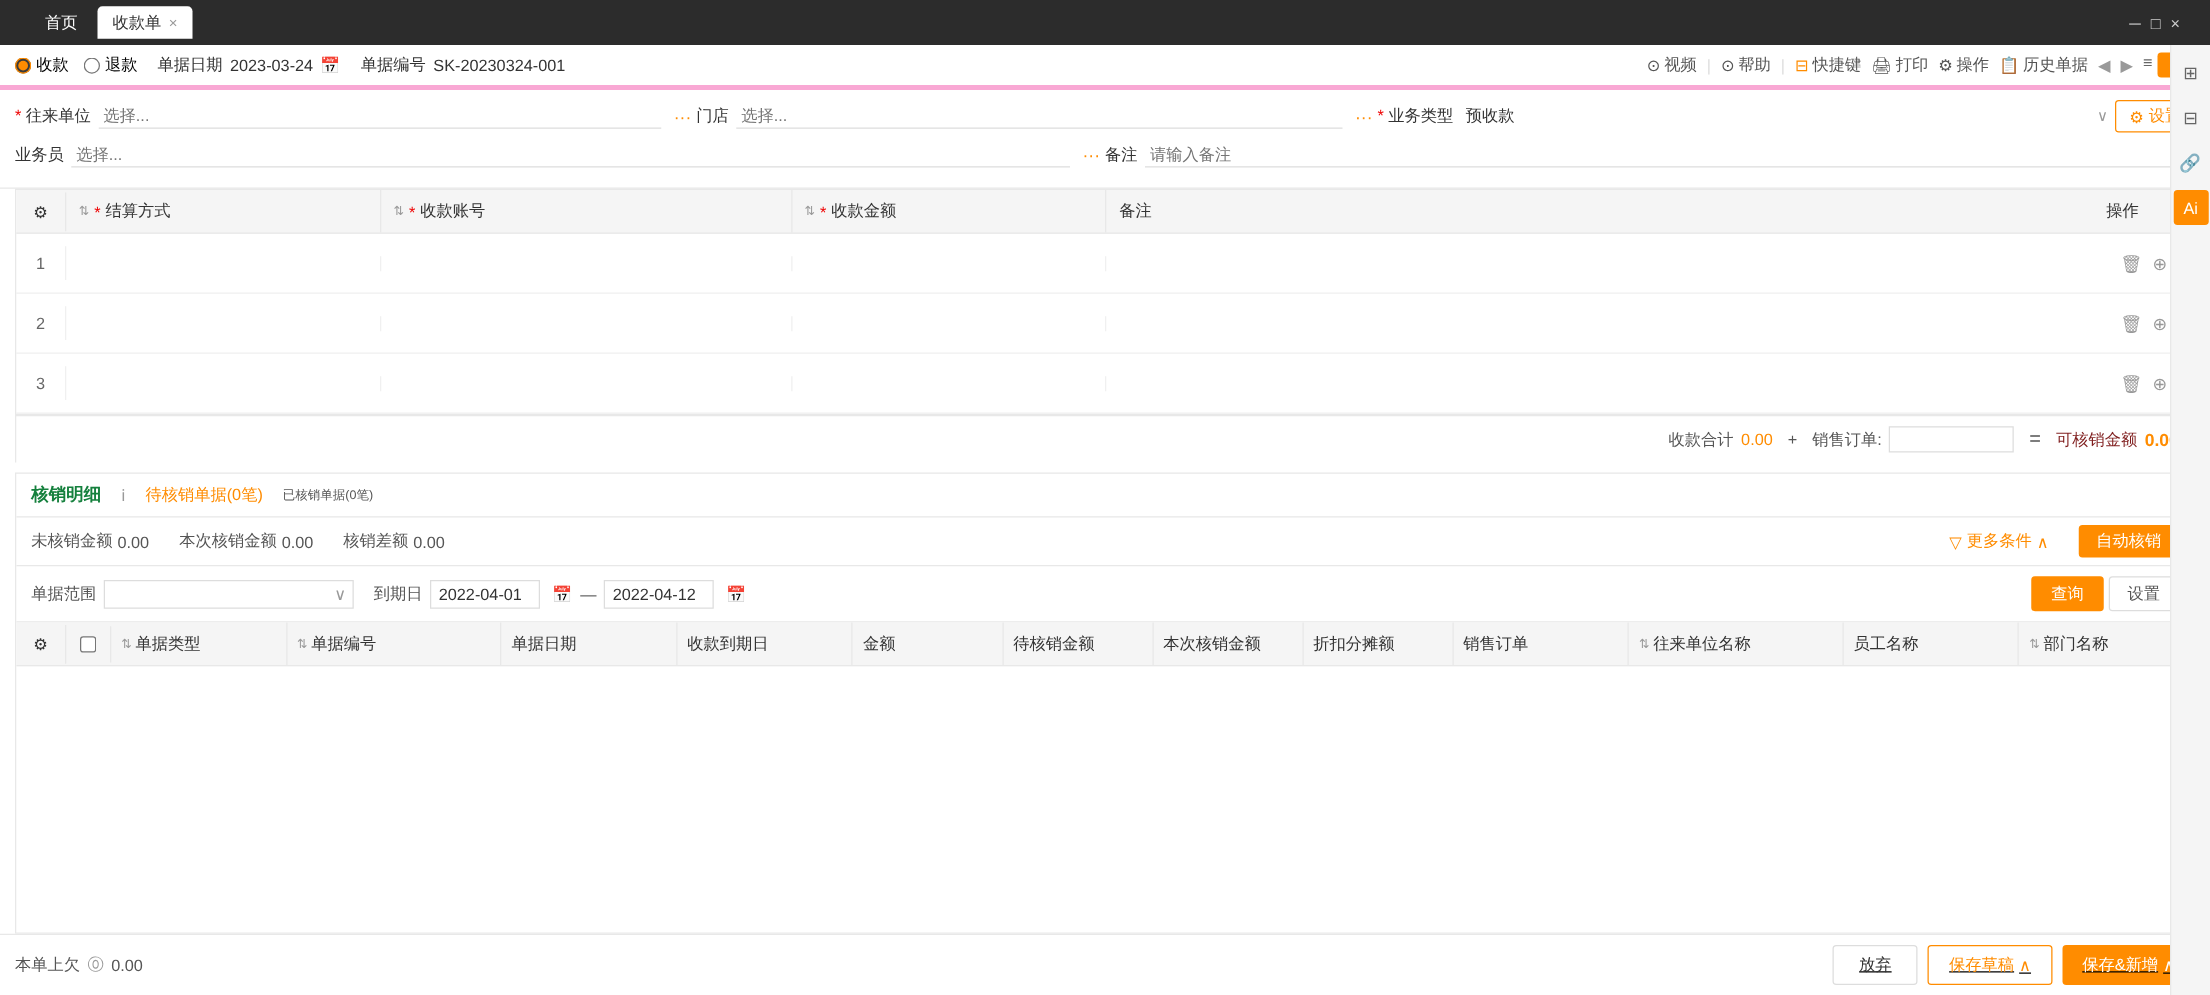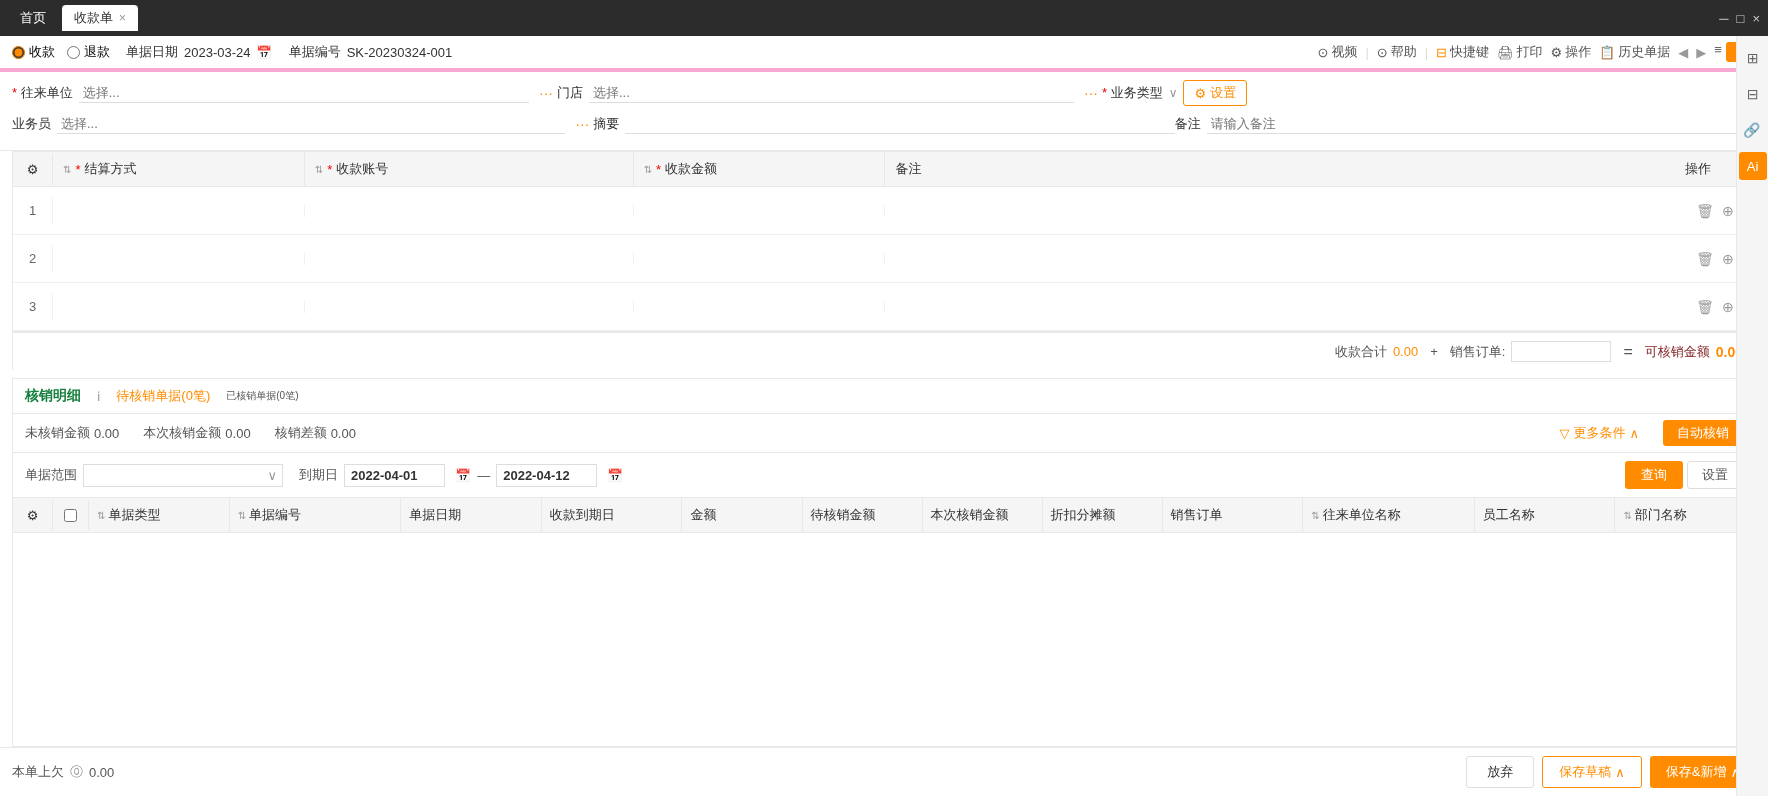--- a/index.html
+++ b/index.html
@@ -4,21 +4,21 @@
   <style>
     * { box-sizing: border-box; margin: 0; padding: 0; font-family: 'Microsoft YaHei', Arial, sans-serif; font-size: 13px; }
     body { background: #f0f0f0; width: 1768px; height: 796px; overflow: hidden; }
 
     
     .top-nav {
       display: flex;
       align-items: center;
       background: #2c2c2c;
       height: 36px;
-      padding: 0 8px;
+      padding: 0 24px;
       gap: 4px;
     }
     .nav-tab {
       padding: 4px 12px;
       border-radius: 4px 4px 0 0;
       color: #ccc;
       cursor: pointer;
       font-size: 13px;
     }
     .nav-tab.home {
@@ -285,22 +285,21 @@
       right: 6px;
       color: #999;
       pointer-events: none;
     }
     .filter-date-input {
       border: 1px solid #ddd;
       padding: 3px 6px;
       font-size: 13px;
       color: #333;
       outline: none;
-      width: 101px;
-      font-weight: bold;
+      width: 88px;
     }
     .filter-spacer { flex: 1; }
     .query-btn {
       background: #ff8c00;
       color: #fff;
       border: none;
       padding: 4px 16px;
       border-radius: 3px;
       cursor: pointer;
       font-size: 13px;
@@ -358,21 +357,21 @@
       display: flex;
       align-items: center;
       padding: 8px 12px;
       background: #fff;
       border-top: 1px solid #e8e8e8;
       margin-top: auto;
     }
     .bottom-info { display: flex; align-items: center; gap: 6px; color: #555; }
     .bottom-info-icon { color: #999; cursor: pointer; }
     .bottom-spacer { flex: 1; }
-    .bottom-actions { display: flex; gap: 8px; }
+    .bottom-actions { display: flex; gap: 8px; text-decoration: underline; }
     .abandon-btn {
       border: 1px solid #ddd;
       background: #fff;
       color: #333;
       padding: 6px 20px;
       border-radius: 3px;
       cursor: pointer;
       font-size: 13px;
     }
     .draft-btn {
@@ -523,36 +522,33 @@
       <div class="form-field">
         <span class="form-field-label">门店</span>
         <input class="form-field-input" type="text" placeholder="选择..." style="">
         <span class="more-btn">···</span>
       </div>
       <div class="form-field" style="flex:1.2;">
         <span class="form-field-label">
           <span class="required">*</span>
           <span>业务类型</span>
         </span>
+        <span style="flex:1;padding:2px 4px;color:#333;">预收款</span>
         <span class="dropdown-arrow">∨</span>
         <button class="settings-btn">
           <span>⚙</span>
           <span>设置</span>
         </button>
       </div>
     </div>
     <div class="form-row">
       <div class="form-field">
         <span class="form-field-label">业务员</span>
         <input class="form-field-input" type="text" placeholder="选择..." style="">
         <span class="more-btn">···</span>
-      </div>
-      <div class="form-field">
-        <span class="form-field-label">摘要</span>
-        <input class="form-field-input" type="text" style="border-top: none; border-right: none; border-left: none; border-image: initial; border-bottom: 1px solid rgb(221, 221, 221);">
       </div>
       <div class="form-field">
         <span class="form-field-label">备注</span>
         <input class="form-field-input" type="text" placeholder="请输入备注" style="">
       </div>
     </div>
   </div>
 
   <div class="table-area">
     <div class="table-header">

